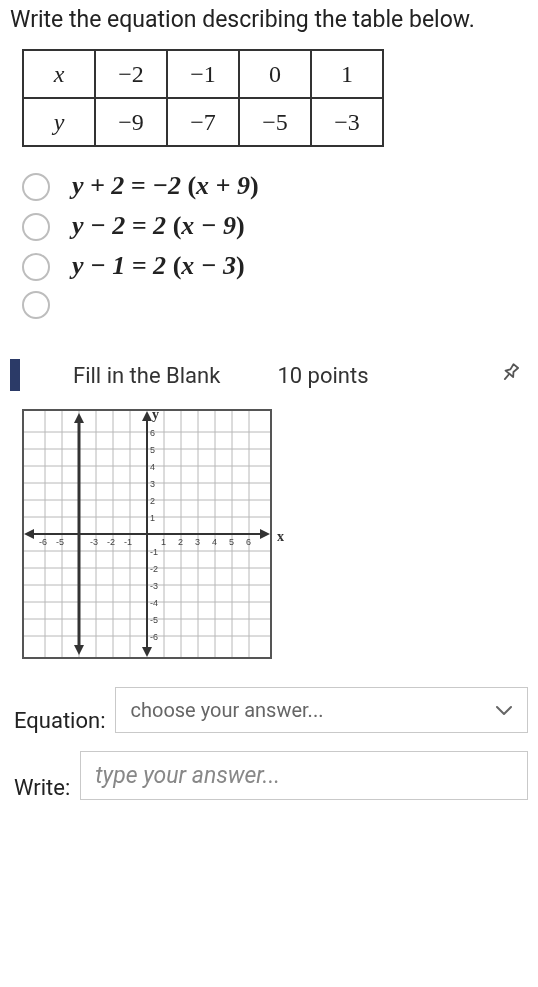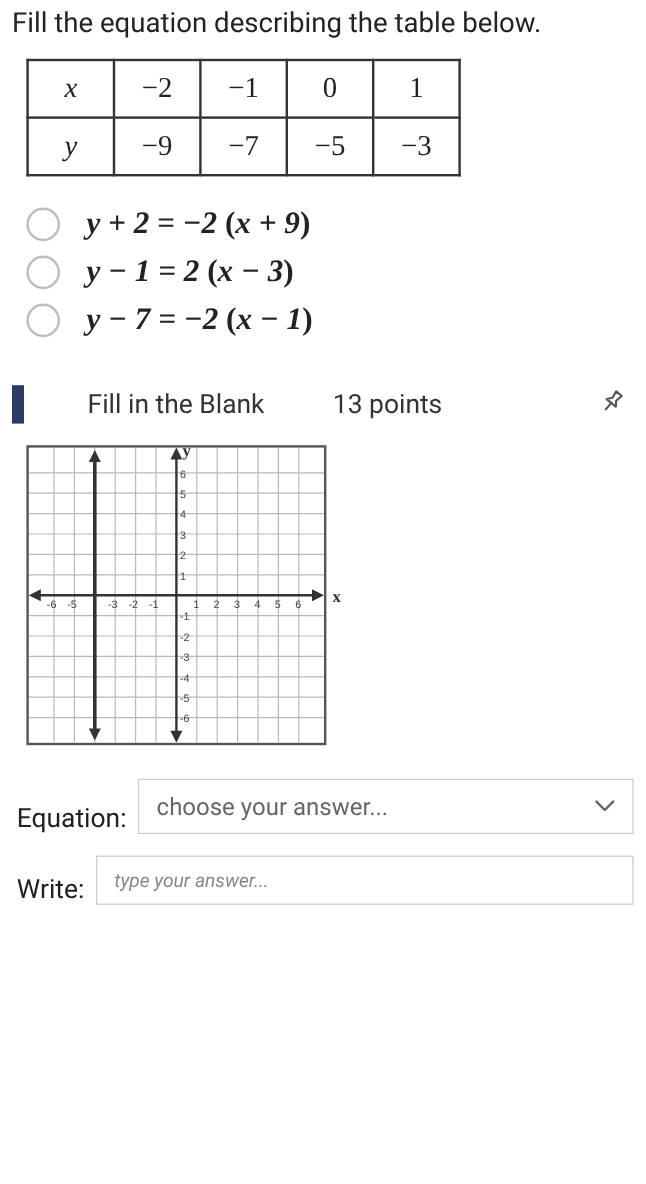--- a/index.html
+++ b/index.html
@@ -108,33 +108,33 @@
     font-size: 20px;
     color: #666;
     flex: 1;
     display: flex;
     align-items: center;
     justify-content: space-between;
   }
   .input-box {
     border: 1px solid #c9c9c9;
     padding: 10px 14px;
-    font-size: 16px;
+    font-size: 23px;
     color: #888;
     font-style: italic;
     flex: 1;
   }
   .chev { color: #666; font-size: 18px; margin-left: 10px; }
   svg.grid { position: absolute; left: 0; top: 0; }
 </style>
 </head>
 <body>
 
 <div class="container">
-  <div class="prompt">Fill the equation describing the table below.</div>
+  <div class="prompt">Write the equation describing the table below.</div>
 
   <table class="data">
     <tbody>
         <tr>
       <td class="hdr">x</td>
       <td class="neg-gap">−2</td>
       <td class="neg-gap">−1</td>
       <td>0</td>
       <td>1</td>
     </tr>
@@ -148,32 +148,35 @@
   </tbody>
     </table>
 
   <div class="options">
     <div class="option">
       <div class="radio"></div>
       <div class="eq"><span>y</span> + 2 = −2 <span class="paren">(</span><span>x</span> + 9<span class="paren">)</span></div>
     </div>
     <div class="option">
       <div class="radio"></div>
+      <div class="eq"><span>y</span> − 2 = 2 <span class="paren">(</span><span>x</span> − 9<span class="paren">)</span></div>
+    </div>
+    <div class="option">
+      <div class="radio"></div>
       <div class="eq"><span>y</span> − 1 = 2 <span class="paren">(</span><span>x</span> − 3<span class="paren">)</span></div>
     </div>
     <div class="option">
       <div class="radio"></div>
-      <div class="eq"><span>y</span> − 7 = −2 <span class="paren">(</span><span>x</span> − 1<span class="paren">)</span></div>
     </div>
   </div>
 
   <div class="section-row">
     <div class="section-accent"></div>
     <div class="section-title">Fill in the Blank</div>
-    <div class="section-points">13 points</div>
+    <div class="section-points">10 points</div>
     <div class="pin-wrap">
       <svg width="24" height="24" viewBox="0 0 24 24">
         <g fill="none" stroke="#555" stroke-width="1.8" stroke-linecap="round" stroke-linejoin="round" transform="rotate(40 12 12)">
           <path d="M9 3 L15 3 L14 9 L17 13 L7 13 L10 9 Z"></path>
           <line x1="12" y1="13" x2="12" y2="20"></line>
         </g>
       </svg>
     </div>
   </div>
 

